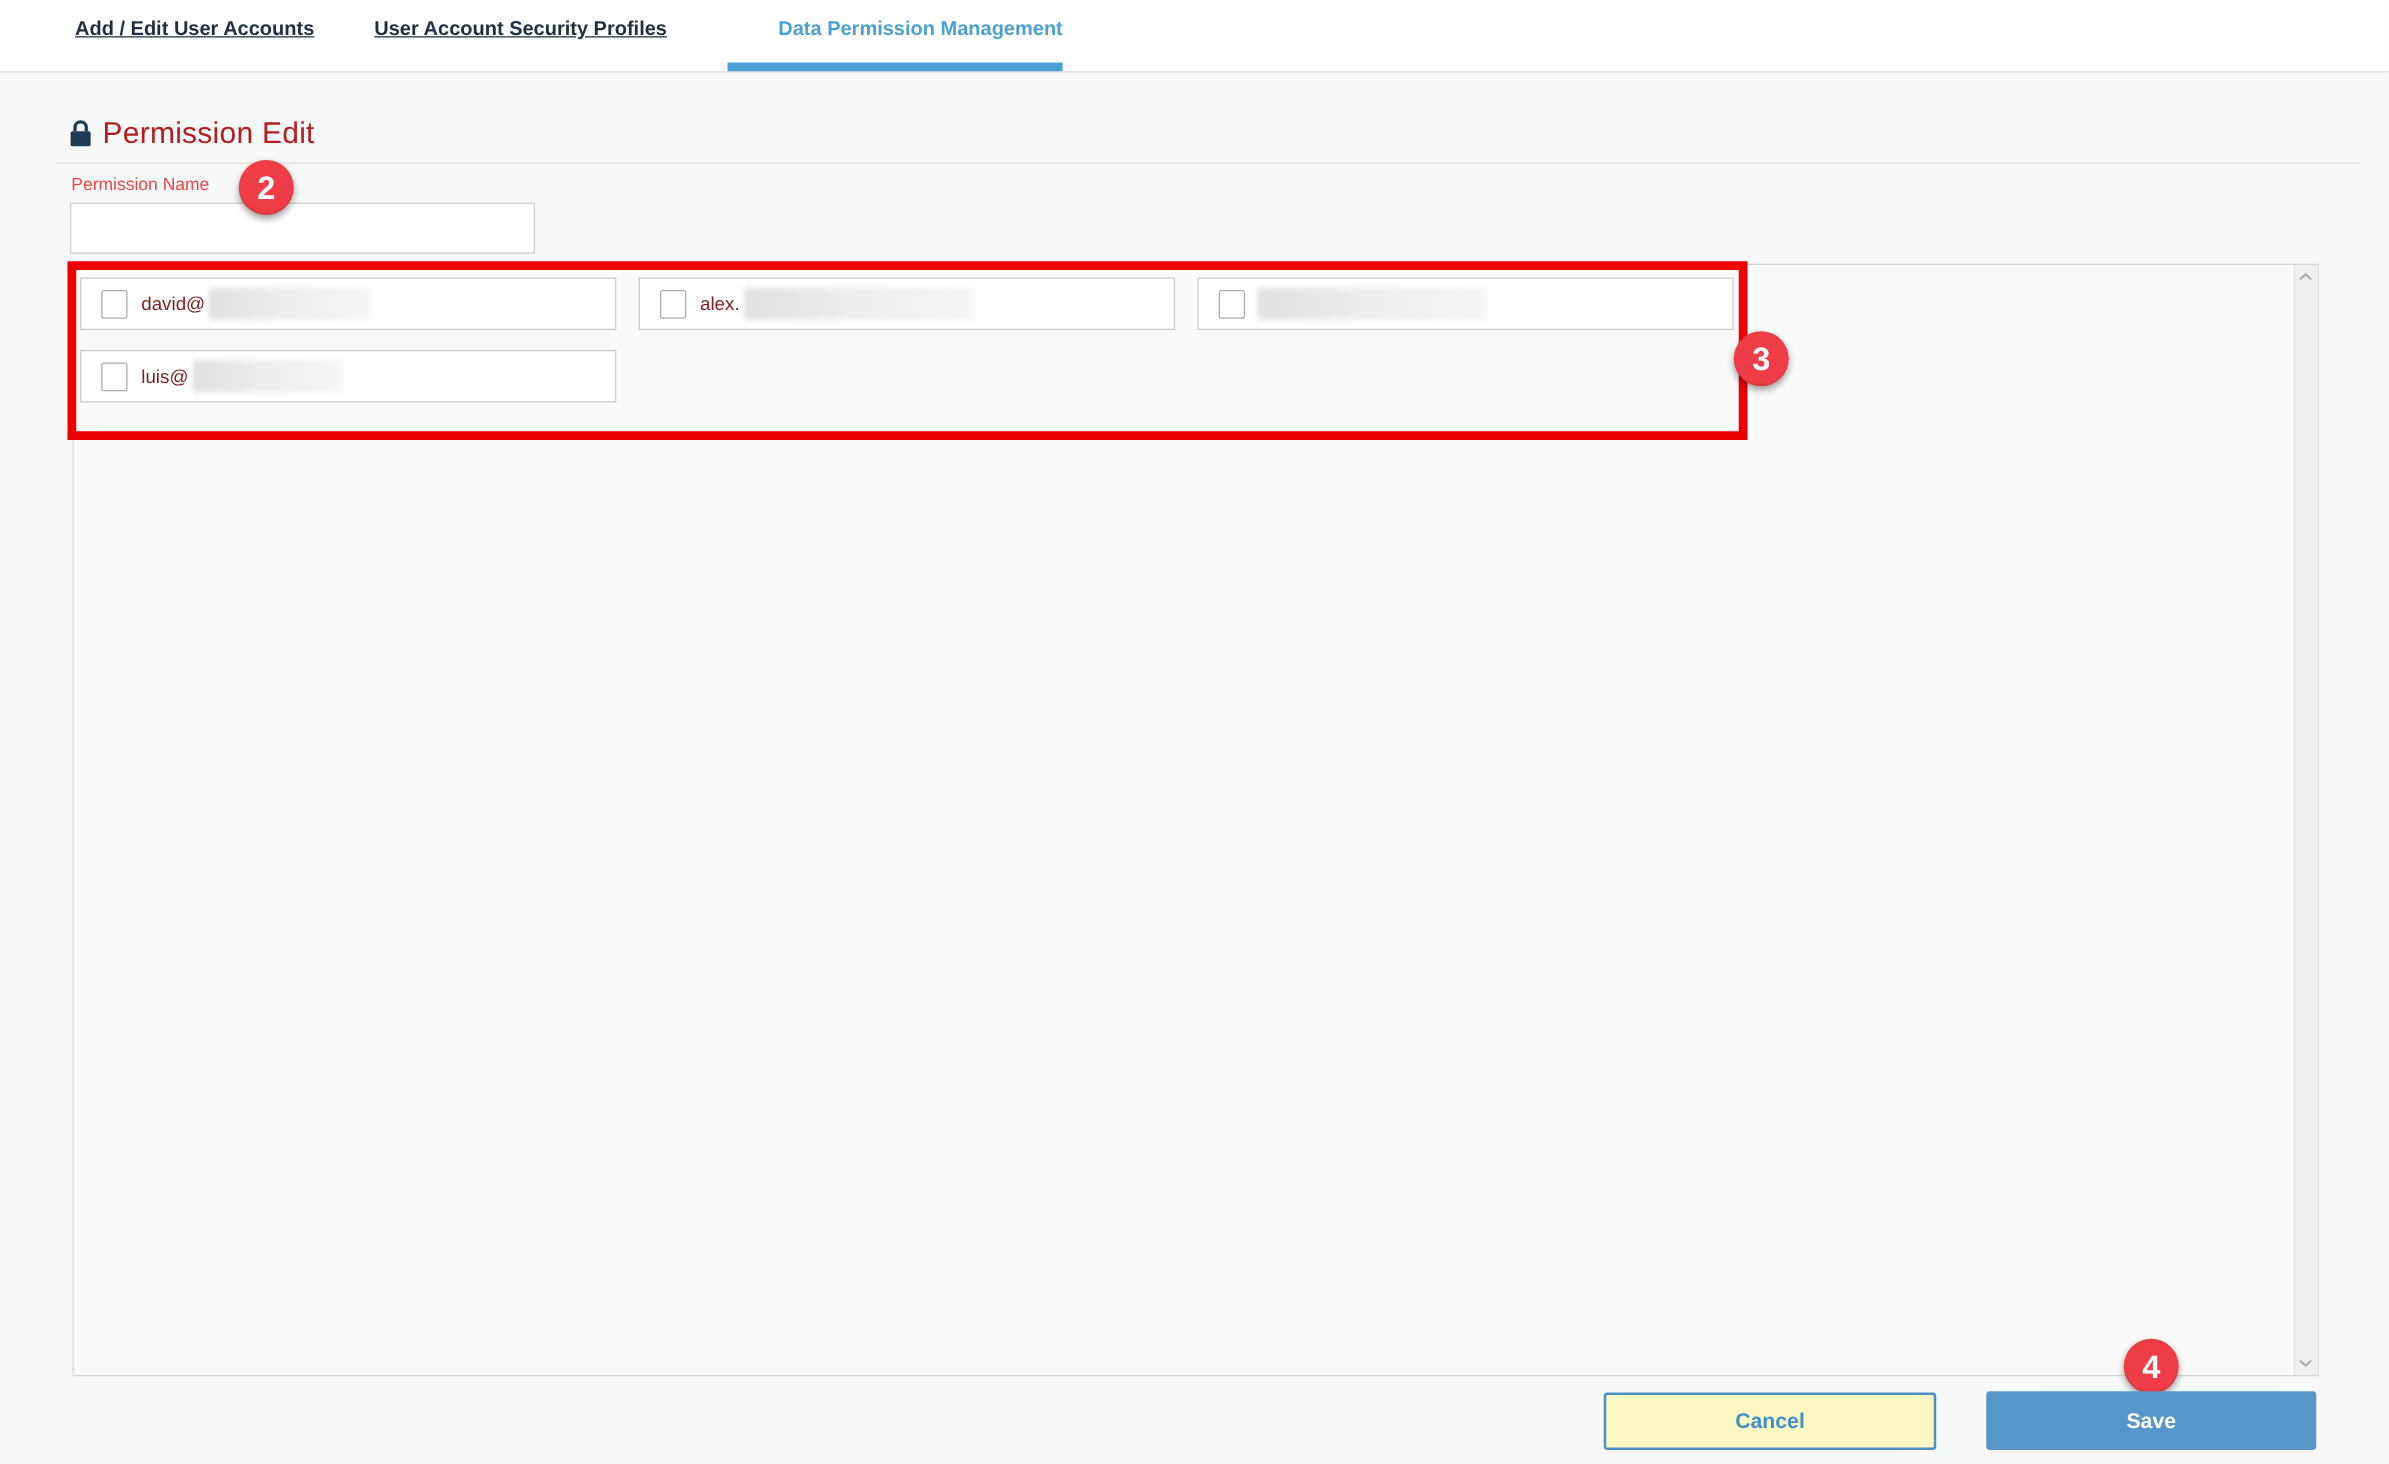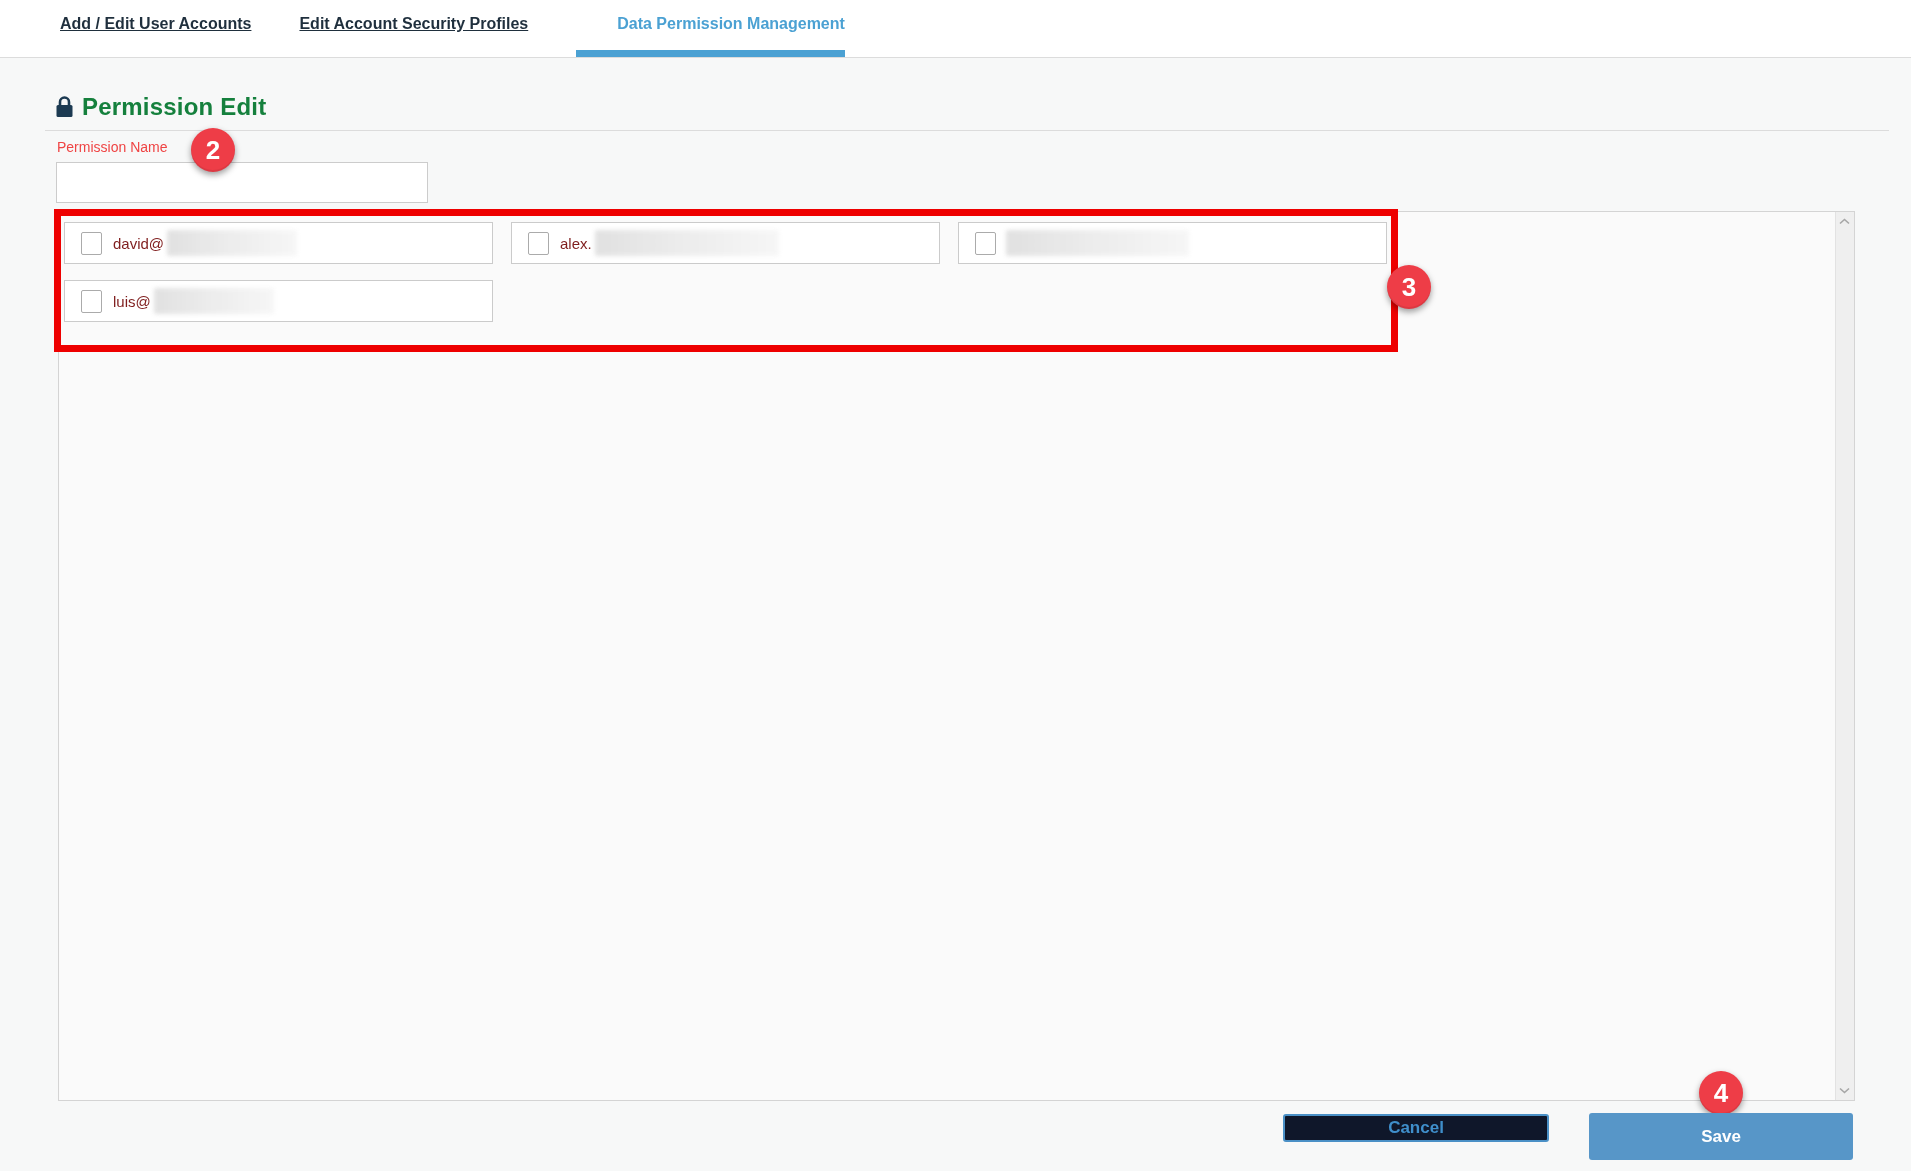--- a/index.html
+++ b/index.html
@@ -26,21 +26,21 @@
   .tab.active{color:#4ba1d3;}
   .tab.active .tab-label{text-decoration:none;padding-left:41px;}
   .active-bar{
     position:absolute;left:0;right:0;bottom:0;height:7px;background:#4ba1d3;
   }
   
   .section-head{
     position:absolute;left:56px;top:93px;display:flex;align-items:center;gap:9px;
   }
   .section-head h1{
-    margin:0;font-size:24px;font-weight:bold;color:#15803d;letter-spacing:.2px;
+    margin:0;font-size:24px;font-weight:normal;color:#b91c1c;letter-spacing:.2px;
   }
   .head-divider{
     position:absolute;left:45px;top:130px;width:1844px;height:1px;background:#dcdcdc;
   }
   
   .perm-label{
     position:absolute;left:57px;top:139px;font-size:14px;color:#ef4444;
   }
   .perm-input{
     position:absolute;left:56px;top:162px;width:372px;height:41px;
@@ -96,38 +96,38 @@
   }
   .badge-2{left:191px;top:128px;}
   .badge-3{left:1387px;top:265px;}
   .badge-4{left:1699px;top:1071px;}
   
   .btn{
     position:absolute;font-size:17px;font-weight:bold;border-radius:3px;
     cursor:pointer;font-family:inherit;
   }
   .btn-cancel{
-    left:1283px;top:1114px;width:266px;height:28px;
-    background:#0f172a;border:2px solid #4a90c6;color:#3f8fcb;
+    left:1283px;top:1114px;width:266px;height:46px;
+    background:#fef9c3;border:2px solid #4a90c6;color:#3f8fcb;
   }
   .btn-save{
     left:1589px;top:1113px;width:264px;height:47px;
     background:#5796c8;border:none;color:#ffffff;
   }
 </style>
 </head>
 <body>
 
 <header class="topbar">
   <nav class="tabs">
     <div class="tab">
       <span class="tab-label">Add / Edit User Accounts</span>
     </div>
     <div class="tab">
-      <span class="tab-label">Edit Account Security Profiles</span>
+      <span class="tab-label">User Account Security Profiles</span>
     </div>
     <div class="tab active">
       <span class="tab-label">Data Permission Management</span>
       <div class="active-bar"></div>
     </div>
   </nav>
 </header>
 
 <div class="section-head">
   <svg width="17" height="22" viewBox="0 0 17 22">

